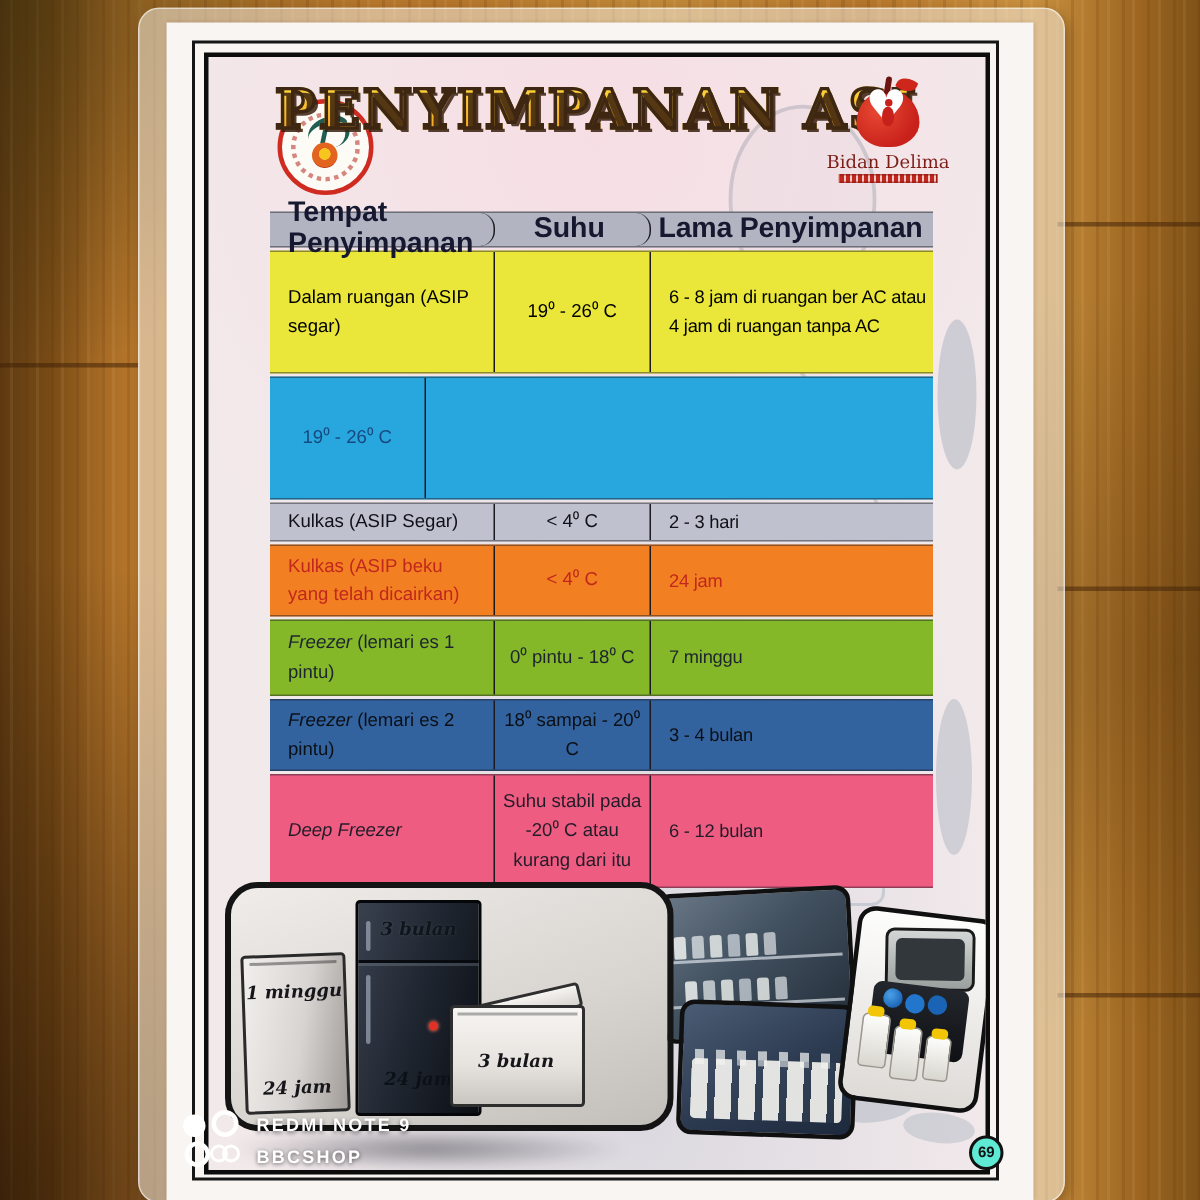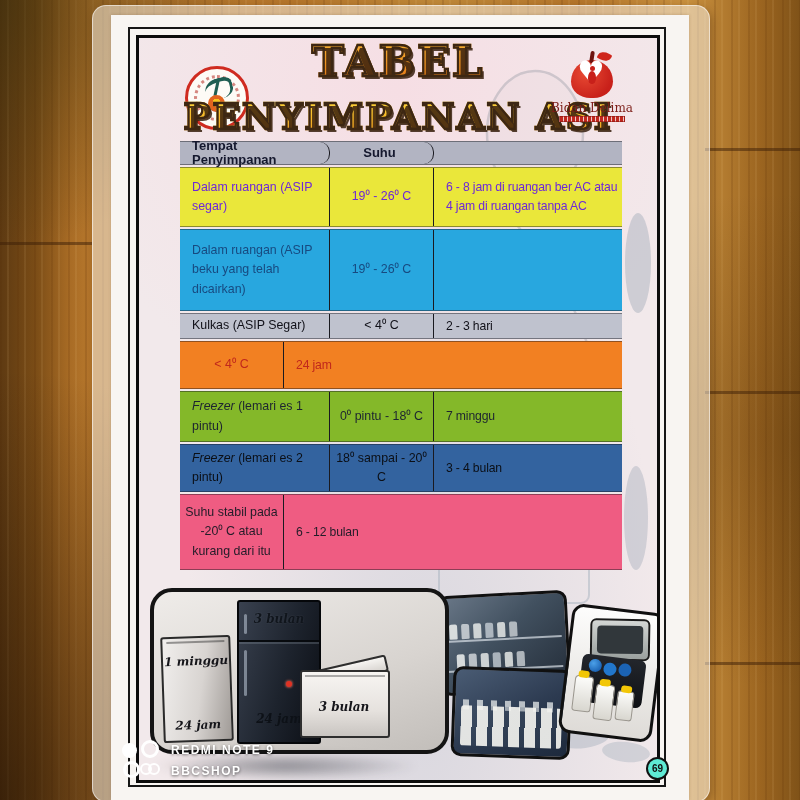--- a/index.html
+++ b/index.html
@@ -86,23 +86,23 @@
   .trow{display:flex;width:442px;margin-bottom:2px;
     border-top:1px solid rgba(25,25,30,.45);border-bottom:1px solid rgba(25,25,30,.45);
     box-sizing:border-box;}
   .cell{box-sizing:border-box;display:flex;align-items:center;font-size:12.4px;line-height:1.55;}
   .c1{width:150px;padding:4px 6px 4px 12px;border-right:1.6px solid #1a1a20;}
   .c2{width:104px;padding:2px 4px;justify-content:center;text-align:center;
       border-right:1.6px solid #1a1a20;}
   .c3{width:188px;padding:2px 2px 2px 12px;letter-spacing:-0.15px;font-size:12.2px;}
   .c1 .em{font-style:italic;}
   .thead{height:24px;background:#b2b4c2;font-weight:bold;color:#15182e;}
-  .thead .cell{font-size:13px;line-height:1.1;border-radius:10px;}
+  .thead .cell{font-size:19px;line-height:1.1;border-radius:10px;}
   .thead .c2,.thead .c3{justify-content:center;text-align:center;padding-left:0;}
-  .r1{height:60px;background:#eae73a;color:#6d28d9;}
+  .r1{height:82px;background:#eae73a;color:#000000;}
   .r2{height:82px;background:#28a7df;color:#174a80;}
   .r3{height:26px;background:#bfc2ce;color:#101018;}
   .r4{height:48px;background:#f28022;color:#c1271c;}
   .r5{height:51px;background:#84b829;color:#1d2430;}
   .r6{height:48px;background:#33639f;color:#0b0f16;}
   .r7{height:76px;background:#ef5c82;color:#221c28;margin-bottom:0;}
 
   
   .collage{position:absolute;left:11px;top:550px;width:291px;height:158px;border-radius:22px;
     border:4px solid #141414;background:linear-gradient(160deg,#efece9 0%,#d8d4d0 60%,#c2beba 100%);
@@ -227,77 +227,80 @@
     </svg>
 
     <div class="logo-ibi">
       <div class="textring"></div>
       <div class="ibi-swoosh"></div>
       <div class="ibi-stem"></div>
       <div class="ibi-flower"></div>
     </div>
 
     <div class="title-wrap">
-      <div class="title-1">TABEL</div>
       <div class="title-2">PENYIMPANAN ASI</div>
     </div>
 
     <div class="logo-delima">
       <div class="apple">
         <span class="heart">♥</span>
         <span class="fig-body"></span>
       </div>
       <div class="delima-label">Bidan Delima</div>
       <div class="delima-strip"></div>
     </div>
 
     <div class="table">
       <div class="trow thead">
         <div class="cell c1">Tempat Penyimpanan</div>
         <div class="cell c2">Suhu</div>
+        <div class="cell c3">Lama Penyimpanan</div>
       </div>
       <div class="trow r1">
         <div class="cell c1">
             <span><i class="em"></i><span>Dalam ruangan (ASIP segar)</span></span>
           </div>
         <div class="cell c2">19⁰ - 26⁰ C</div>
         <div class="cell c3">6 - 8 jam di ruangan ber AC atau 4 jam di ruangan tanpa AC</div>
       </div>
       <div class="trow r2">
-        <div class="cell c1">
-            <span><i class="em"></i><span>Dalam ruangan (ASIP beku yang telah dicairkan)</span></span>
-          </div>
         <div class="cell c2">19⁰ - 26⁰ C</div>
       </div>
       <div class="trow r3">
         <div class="cell c1">
             <span><i class="em"></i><span>Kulkas (ASIP Segar)</span></span>
           </div>
         <div class="cell c2">&lt; 4⁰ C</div>
         <div class="cell c3">2 - 3 hari</div>
       </div>
       <div class="trow r4">
+        <div class="cell c1">
+            <span><i class="em"></i><span>Kulkas (ASIP beku yang telah dicairkan)</span></span>
+          </div>
         <div class="cell c2">&lt; 4⁰ C</div>
         <div class="cell c3">24 jam</div>
       </div>
       <div class="trow r5">
         <div class="cell c1">
             <span><i class="em">Freezer</i><span> (lemari es 1 pintu)</span></span>
           </div>
         <div class="cell c2">0⁰ pintu - 18⁰ C</div>
         <div class="cell c3">7 minggu</div>
       </div>
       <div class="trow r6">
         <div class="cell c1">
             <span><i class="em">Freezer</i><span> (lemari es 2 pintu)</span></span>
           </div>
         <div class="cell c2">18⁰ sampai - 20⁰ C</div>
         <div class="cell c3">3 - 4 bulan</div>
       </div>
       <div class="trow r7">
+        <div class="cell c1">
+            <span><i class="em">Deep Freezer</i><span></span></span>
+          </div>
         <div class="cell c2">Suhu stabil pada -20⁰ C atau kurang dari itu</div>
         <div class="cell c3">6 - 12 bulan</div>
       </div>
     </div>
 
     <div class="collage">
       <div class="fridge1">
         <div class="flabel f1-top">1 minggu</div>
         <div class="flabel f1-bot">24 jam</div>
       </div>

